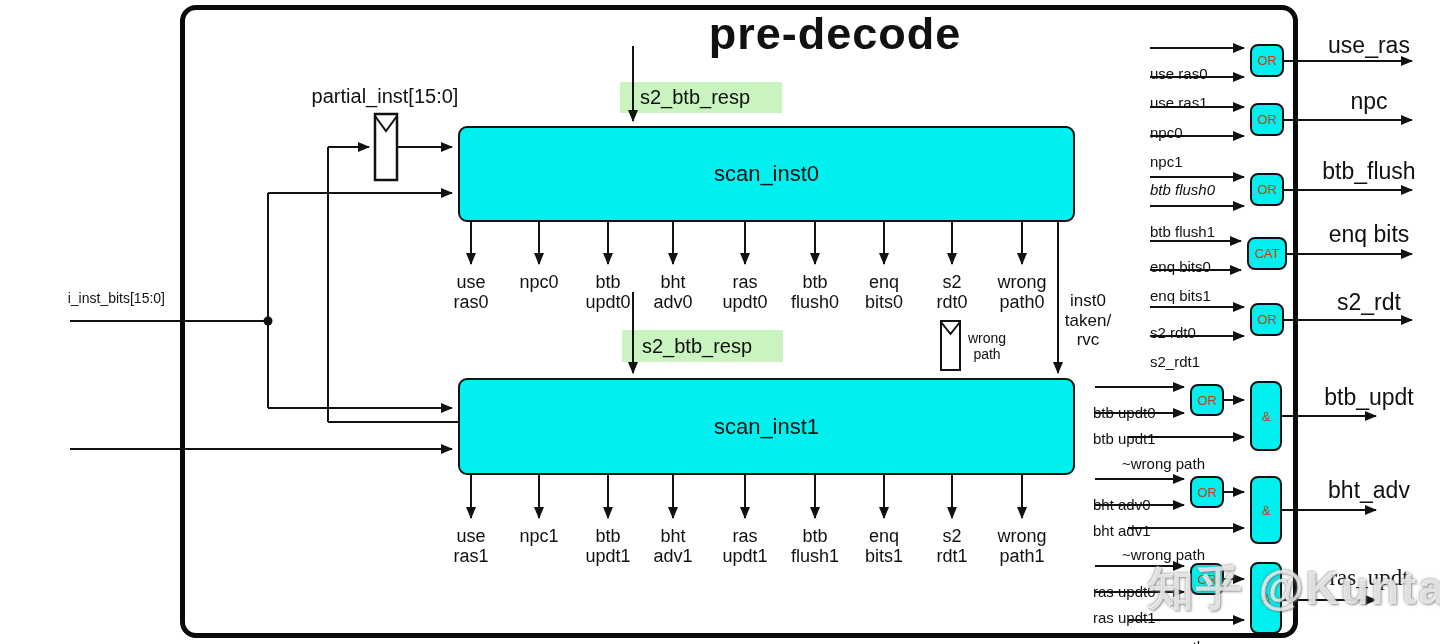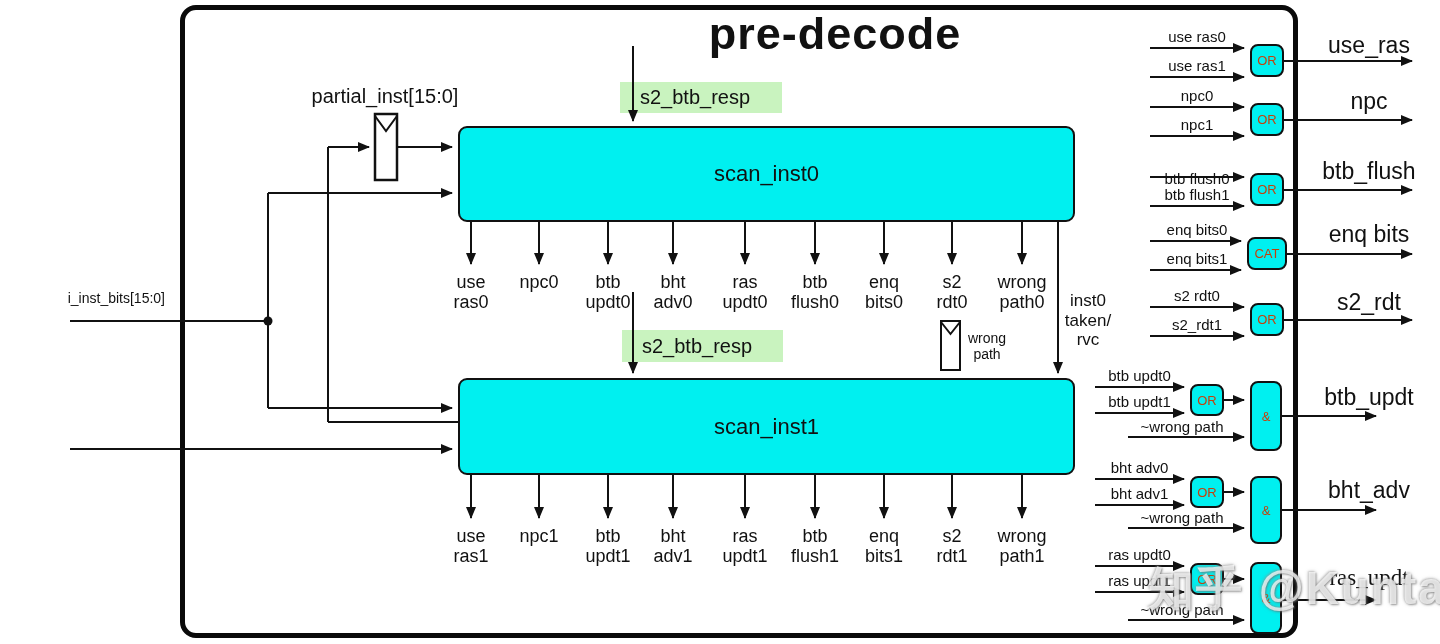--- a/index.html
+++ b/index.html
@@ -18,21 +18,21 @@
   }
   .gate{
     box-sizing:border-box;background:#00f0f0;border:2.5px solid #111;border-radius:8px;
     display:flex;align-items:center;justify-content:center;font-size:13px;color:#c2410c;
   }
   .greenlbl{
     background:#c9f3bf;font-size:20px;display:flex;align-items:center;padding-left:20px;
     box-sizing:border-box;
   }
   .biglbl{font-size:23px;text-align:center;white-space:nowrap;}
-  .smalllbl{font-size:15px;text-align:center;white-space:nowrap;line-height:18px;}
+  .smalllbl{font-size:15px;text-align:left;white-space:nowrap;line-height:18px;margin-top:37px;}
   .col{font-size:18px;line-height:19.5px;text-align:center;}
   .col span{display:block;}
   .instlbl{font-size:14px;text-align:right;white-space:nowrap;}
   .reg-note{font-size:14px;line-height:16px;text-align:center;}
   .inst0lbl{font-size:17px;line-height:19.5px;text-align:center;}
   .inst0lbl span{display:block;text-align:center;}
   .partial-lbl{font-size:20px;text-align:center;white-space:nowrap;}
   .watermark{
     font-size:46px;font-weight:bold;white-space:nowrap;color:rgba(255,255,255,0.72);
     text-shadow:1px 1px 2px rgba(110,110,110,0.65), -1px -1px 2px rgba(150,150,150,0.45), 0 0 4px rgba(130,130,130,0.35);
@@ -261,21 +261,21 @@
     </div>
   <div class="abs biglbl" style="left:1302px;top:32px;width:134px;z-index:3;">use_ras</div>
 
   <div class="abs smalllbl" style="left:1150px;top:87px;width:94px;z-index:3;">npc0</div>
   <div class="abs smalllbl" style="left:1150px;top:116px;width:94px;z-index:3;">npc1</div>
   <div class="abs gate" style="left:1250px;top:103px;width:34px;height:33px;z-index:3;">
       <span>OR</span>
     </div>
   <div class="abs biglbl" style="left:1302px;top:88px;width:134px;z-index:3;">npc</div>
 
-  <div class="abs smalllbl" style="left:1150px;top:170px;width:94px;z-index:3;">btb flush0</div>
+  <div class="abs smalllbl" style="left:1150px;top:144px;width:94px;z-index:3;font-style:italic;">btb flush0</div>
   <div class="abs smalllbl" style="left:1150px;top:186px;width:94px;z-index:3;">btb flush1</div>
   <div class="abs gate" style="left:1250px;top:173px;width:34px;height:33px;z-index:3;">
       <span>OR</span>
     </div>
   <div class="abs biglbl" style="left:1302px;top:158px;width:134px;z-index:3;">btb_flush</div>
 
   <div class="abs smalllbl" style="left:1150px;top:221px;width:94px;z-index:3;">enq bits0</div>
   <div class="abs smalllbl" style="left:1150px;top:250px;width:94px;z-index:3;">enq bits1</div>
   <div class="abs gate" style="left:1247px;top:237px;width:40px;height:33px;z-index:3;">
       <span>CAT</span>

